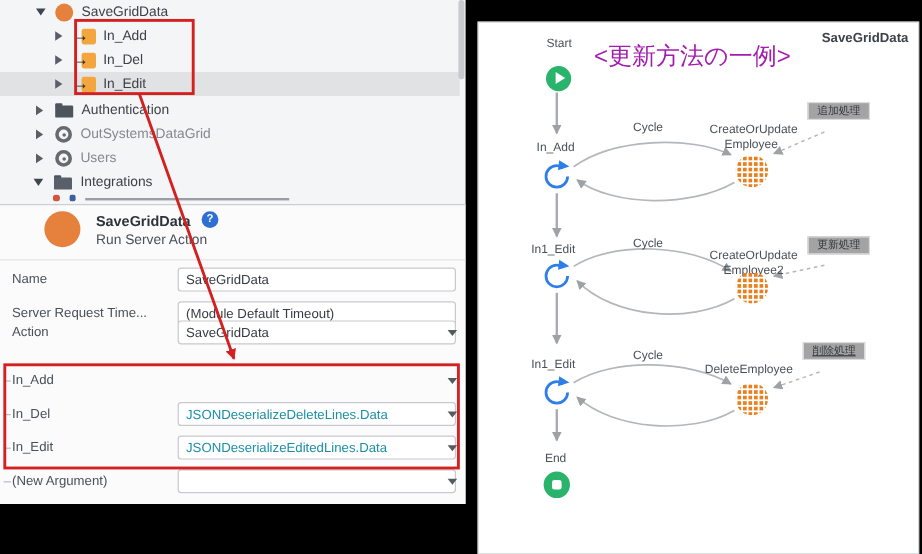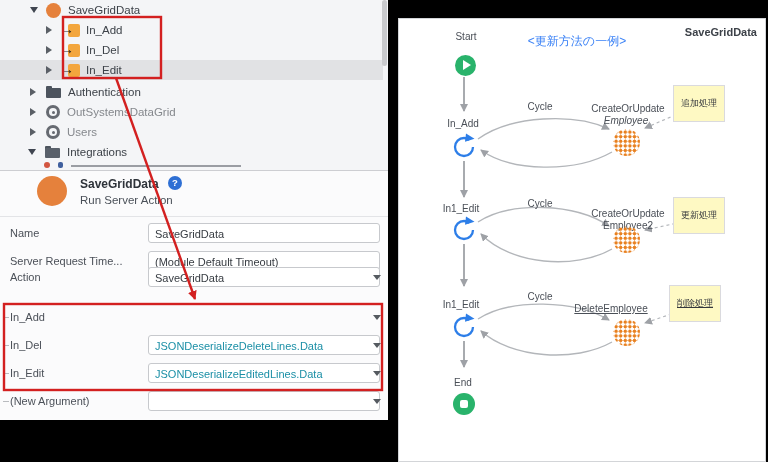--- a/index.html
+++ b/index.html
@@ -46,31 +46,31 @@
   .prow .plabel{position:absolute;left:10px;top:4px;font-size:11px;color:#4b5058;white-space:nowrap;}
   .prow .plabel.tick::before{content:"";position:absolute;left:-7px;top:6px;width:6px;height:1px;background:#b9bbbf;}
   .prow .pfield{position:absolute;left:148px;top:0;width:232px;height:20px;background:#fff;border:1px solid #c7c9cd;border-radius:3px;font-size:11px;color:#373c42;line-height:20px;padding:0 6px;box-sizing:border-box;white-space:nowrap;overflow:hidden;}
   .prow .pfield.teal{color:#1b8fa6;}
   .prow .dcaret{position:absolute;right:7px;top:8px;width:0;height:0;border-left:4px solid transparent;border-right:4px solid transparent;border-top:5px solid #555a60;}
   
   .red-svg{position:absolute;left:0;top:0;pointer-events:none;z-index:40;}
   
   .right-shot{position:absolute;left:398px;top:18px;width:368px;height:444px;background:#fff;border:1px solid #d3d5d8;box-sizing:border-box;overflow:hidden;}
   .flow-label{position:absolute;font-size:10px;color:#4a4f57;white-space:nowrap;transform:translateX(-50%);}
-  .flow-title{position:absolute;left:178px;top:14px;transform:translateX(-50%);font-size:12px;color:#3b82f6;white-space:nowrap;}
+  .flow-title{position:absolute;left:178px;top:14px;transform:translateX(-50%);font-size:20px;color:#a21caf;white-space:nowrap;}
   .corner-label{position:absolute;right:8px;top:7px;font-size:11px;font-weight:bold;color:#3d4249;}
   .play-icon{position:absolute;left:56px;top:36px;width:21px;height:21px;border-radius:50%;background:#29b36b;}
   .play-icon::after{content:"";position:absolute;left:8px;top:5px;width:0;height:0;border-top:5.5px solid transparent;border-bottom:5.5px solid transparent;border-left:8px solid #fff;}
   .end-icon{position:absolute;left:54px;top:374px;width:22px;height:22px;border-radius:50%;background:#29b36b;}
   .end-icon::after{content:"";position:absolute;left:7px;top:7px;width:8px;height:8px;background:#fff;border-radius:2px;}
   .cycle-icon{position:absolute;width:28px;height:28px;}
   .srv-icon{position:absolute;width:27px;height:27px;border-radius:50%;
     background-image:radial-gradient(circle,#e8801f 1.8px,rgba(0,0,0,0) 1.9px);
     background-size:4.6px 4.6px;background-position:0.8px 0.8px;}
-  .note{position:absolute;background:#fef9c3;border:1px solid #dadade;font-size:9px;color:#35383d;padding:11px 7px;white-space:nowrap;}
+  .note{position:absolute;background:#a3a3a3;border:1px solid #dadade;font-size:9px;color:#35383d;padding:0 7px;white-space:nowrap;}
   .conn-svg{position:absolute;left:0;top:0;pointer-events:none;}
   .tline1{line-height:12px;}
 </style>
 </head>
 <body>
 
 <div class="left-shot">
 
   <div class="tree">
     <div class="trow" style="top:0;">
@@ -225,38 +225,38 @@
   <span class="flow-label" style="left:64px;top:358px;">End</span>
   <div class="end-icon"></div>
 
   <span class="flow-label" style="left:64px;top:99px;">In_Add</span>
   <svg class="cycle-icon" style="left:51px;top:113px;" viewBox="0 0 28 28">
     <circle cx="14" cy="15" r="9" fill="none" stroke="#2d7ee8" stroke-width="2.3" stroke-dasharray="48 8.5"></circle>
     <path d="M16 1.5 L24.5 6.8 L15 9.8 Z" fill="#2d7ee8"></path>
   </svg>
   <span class="flow-label" style="left:141px;top:82px;">Cycle</span>
   <span class="flow-label tline1" style="left:229px;top:84px;">CreateOrUpdate</span>
-  <span class="flow-label tline1" style="left:227px;top:96px;font-style:italic;">Employee</span>
+  <span class="flow-label tline1" style="left:227px;top:96px;">Employee</span>
   <div class="srv-icon" style="left:214px;top:110px;"></div>
   <div class="note" style="left:274px;top:66px;">追加処理</div>
 
   <span class="flow-label" style="left:62px;top:184px;">In1_Edit</span>
   <svg class="cycle-icon" style="left:51px;top:196px;" viewBox="0 0 28 28">
     <circle cx="14" cy="15" r="9" fill="none" stroke="#2d7ee8" stroke-width="2.3" stroke-dasharray="48 8.5"></circle>
     <path d="M16 1.5 L24.5 6.8 L15 9.8 Z" fill="#2d7ee8"></path>
   </svg>
   <span class="flow-label" style="left:141px;top:179px;">Cycle</span>
   <span class="flow-label tline1" style="left:229px;top:189px;">CreateOrUpdate</span>
   <span class="flow-label tline1" style="left:229px;top:201px;">Employee2</span>
   <div class="srv-icon" style="left:214px;top:207px;"></div>
   <div class="note" style="left:274px;top:178px;">更新処理</div>
 
   <span class="flow-label" style="left:62px;top:280px;">In1_Edit</span>
   <svg class="cycle-icon" style="left:51px;top:293px;" viewBox="0 0 28 28">
     <circle cx="14" cy="15" r="9" fill="none" stroke="#2d7ee8" stroke-width="2.3" stroke-dasharray="48 8.5"></circle>
     <path d="M16 1.5 L24.5 6.8 L15 9.8 Z" fill="#2d7ee8"></path>
   </svg>
   <span class="flow-label" style="left:141px;top:272px;">Cycle</span>
-  <span class="flow-label tline1" style="left:212px;top:284px;text-decoration:underline;">DeleteEmployee</span>
+  <span class="flow-label tline1" style="left:225px;top:284px;">DeleteEmployee</span>
   <div class="srv-icon" style="left:214px;top:300px;"></div>
   <div class="note" style="left:270px;top:266px;text-decoration:underline;">削除処理</div>
 
 </div>
 
 </body></html>

